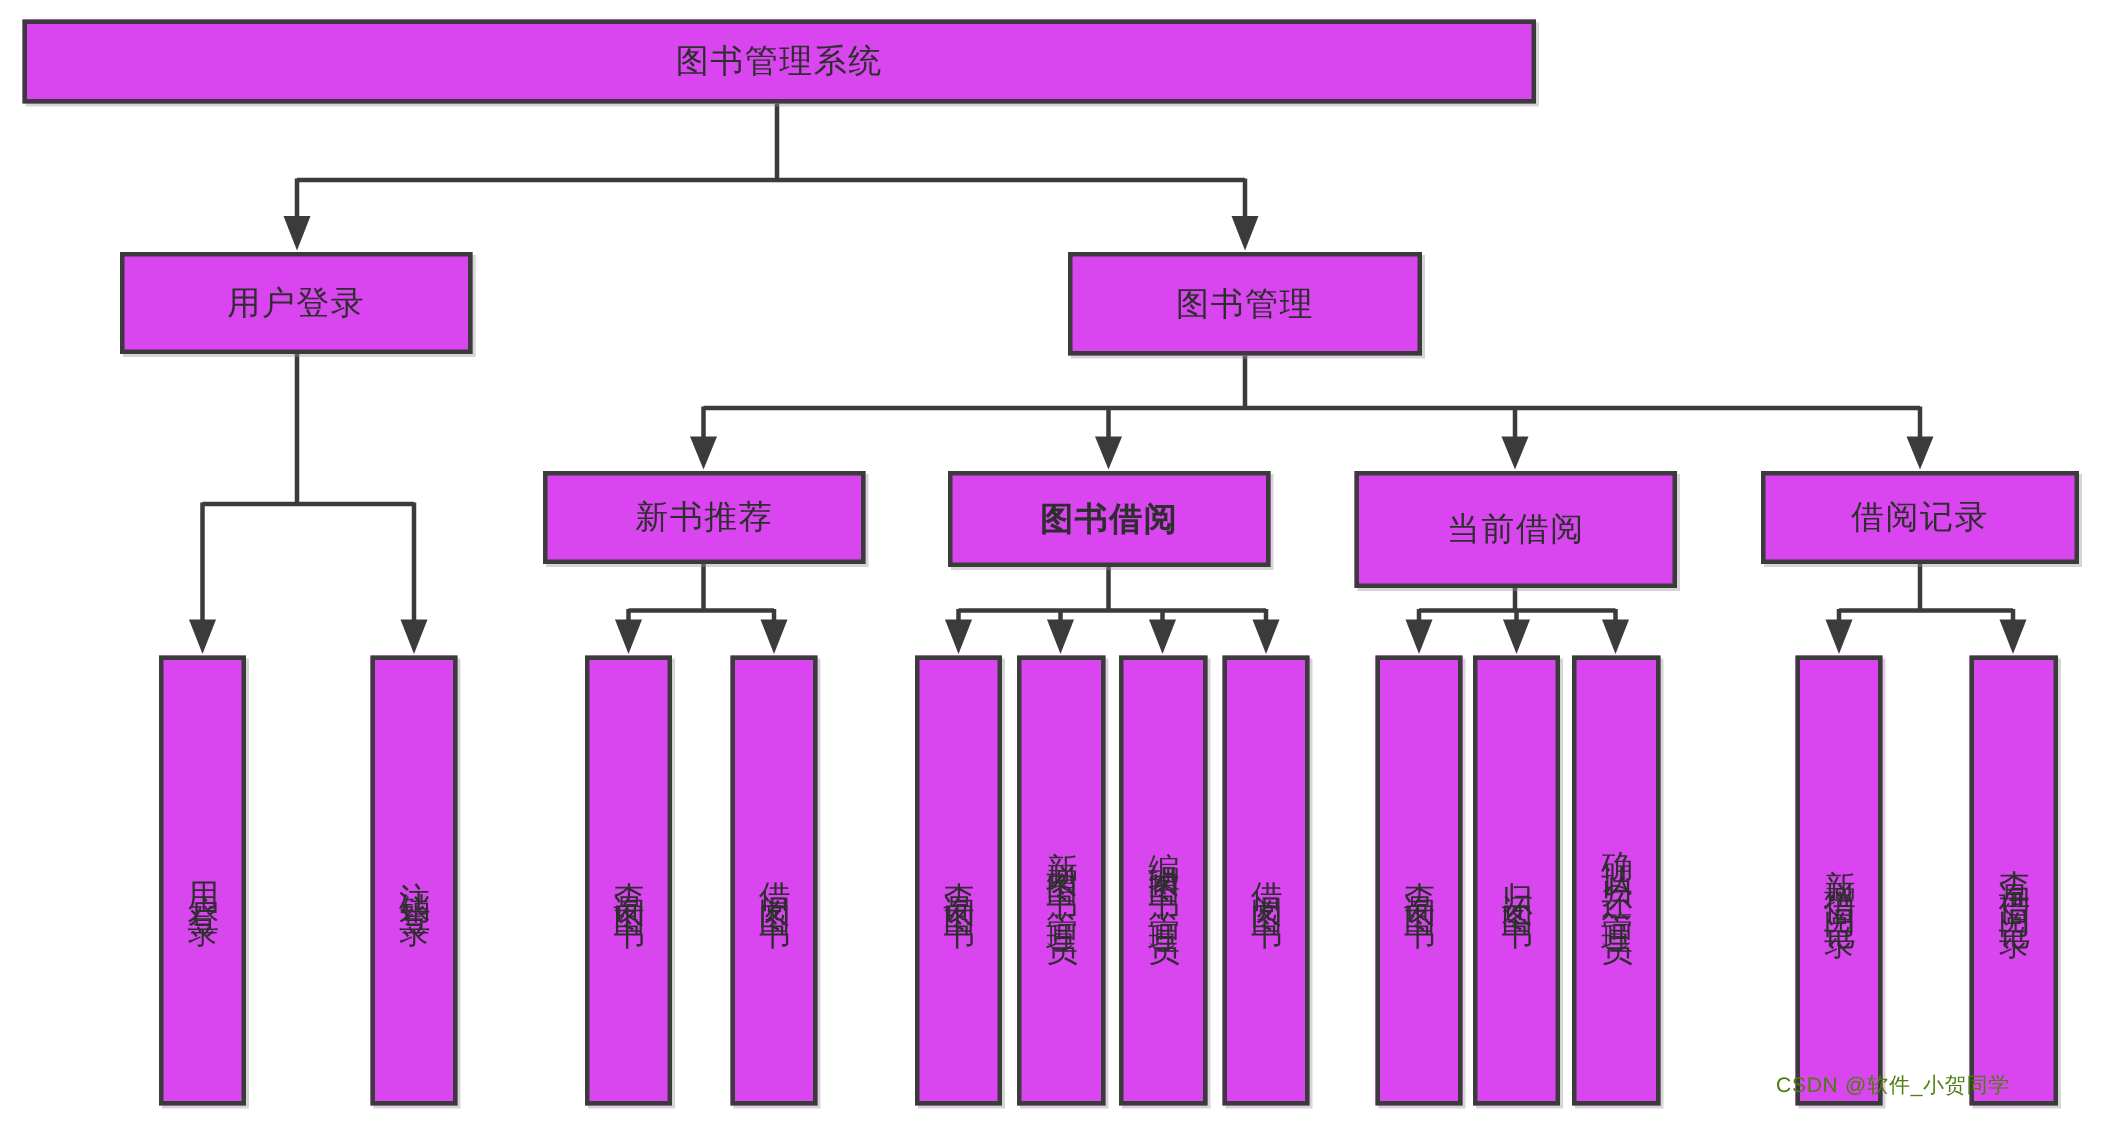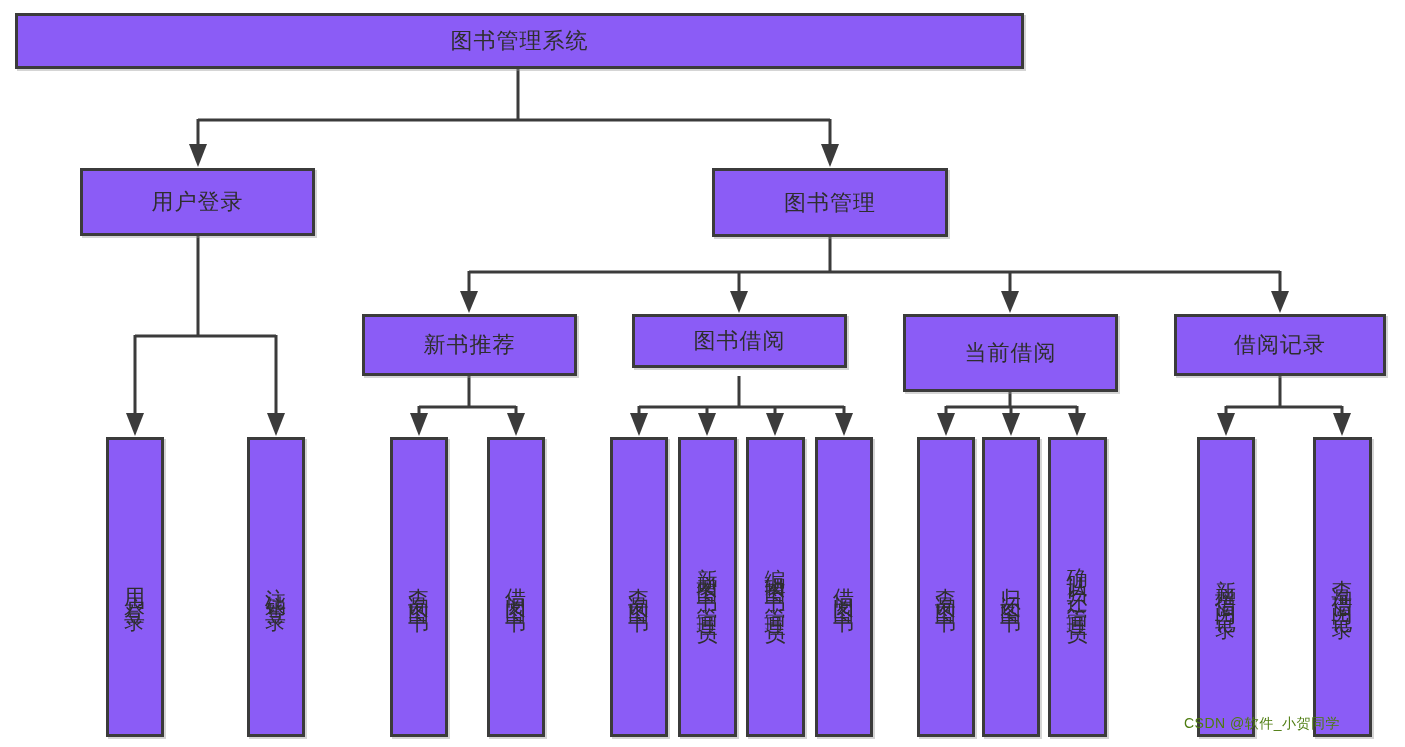--- a/index.html
+++ b/index.html
@@ -9,21 +9,21 @@
     background:#ffffff;
     font-family:"Liberation Sans","DejaVu Sans",sans-serif;
     color:#2e2e2e;
     overflow:hidden;
   }
   svg.wires { position:absolute; left:0; top:0; width:1405px; height:747px; }
   .wire  { stroke:#3b3b3b; stroke-width:3; fill:none; }
   .ahead { fill:#3b3b3b; stroke:none; }
   .box {
     position:absolute; box-sizing:border-box;
-    border:3px solid #3b3b3b; background:#8b5cf6;
+    border:3px solid #3b3b3b; background:#d946ef;
     display:flex; align-items:center; justify-content:center;
     box-shadow:2px 2px 0 rgba(150,150,150,0.40);
     text-align:center;
   }
   .box.h { font-size:22px; letter-spacing:1px; white-space:nowrap; }
   .box.v .vt {
     writing-mode:vertical-rl; text-orientation:mixed;
     font-size:21px; letter-spacing:8px; line-height:1.1;
   }
   .watermark {
@@ -75,21 +75,21 @@
       <polygon class="ahead" points="1333,413 1351,413 1342,436"></polygon>
     </g>
   </svg>
 
   <div class="box h" style="left:15px; top:13px; width:1009px; height:56px;">图书管理系统</div>
 
   <div class="box h" style="left:80px; top:168px; width:235px; height:68px;">用户登录</div>
   <div class="box h" style="left:362px; top:314px; width:215px; height:62px;">新书推荐</div>
 
   <div class="box h" style="left:712px; top:168px; width:236px; height:69px;">图书管理</div>
-  <div class="box h" style="left:632px; top:314px; width:215px; height:54px;">图书借阅</div>
+  <div class="box h" style="left:632px; top:314px; width:215px; height:64px;font-weight:bold;">图书借阅</div>
   <div class="box h" style="left:903px; top:314px; width:215px; height:78px;font-family:Liberation Serif, serif;">当前借阅</div>
   <div class="box h" style="left:1174px; top:314px; width:212px; height:62px;">借阅记录</div>
 
   <div class="box v" style="left:106px; top:437px; width:58px; height:300px;">
     <span class="vt">用户登录</span>
   </div>
   <div class="box v" style="left:247px; top:437px; width:58px; height:300px;">
     <span class="vt">注销登录</span>
   </div>
 

